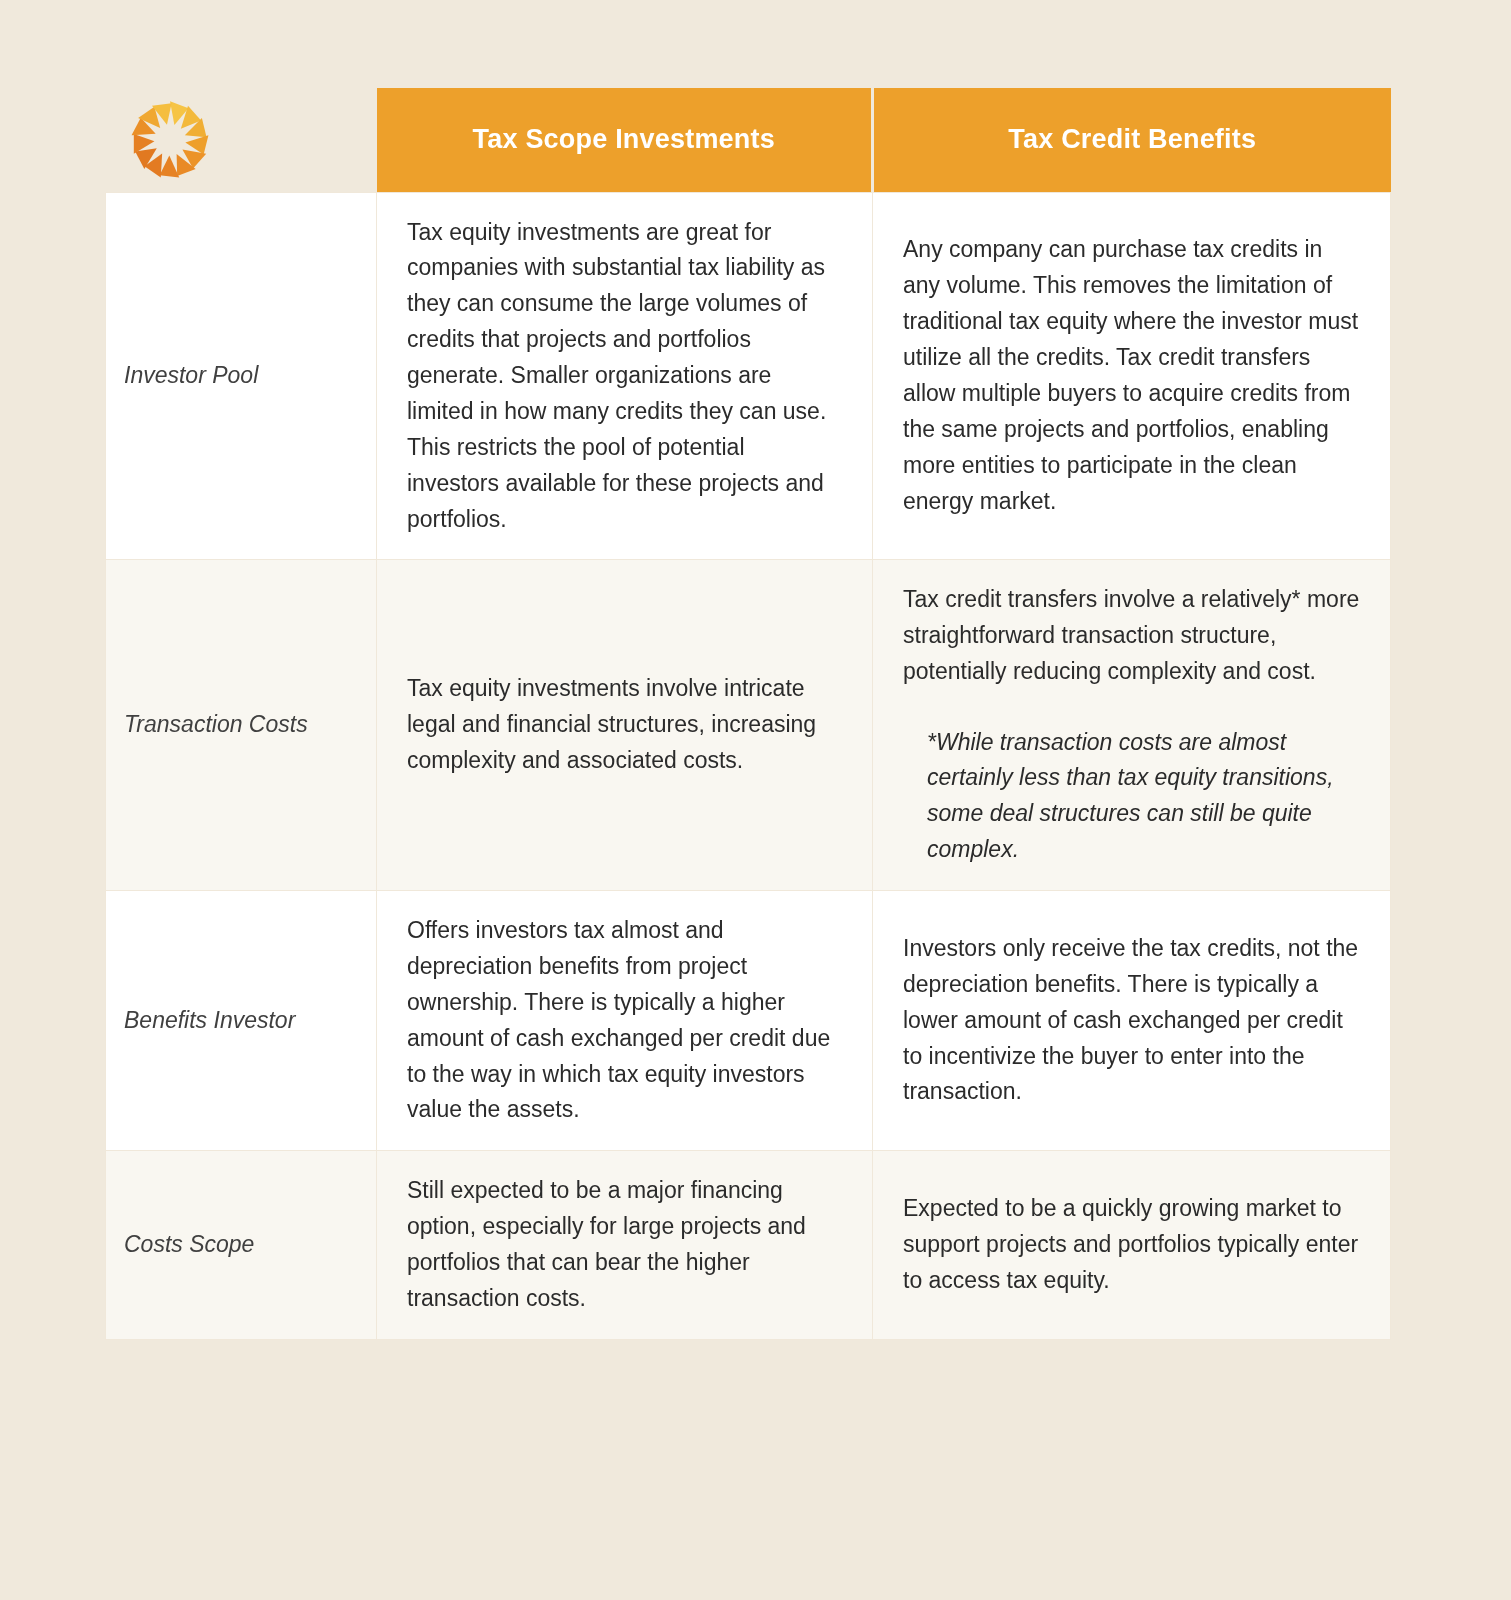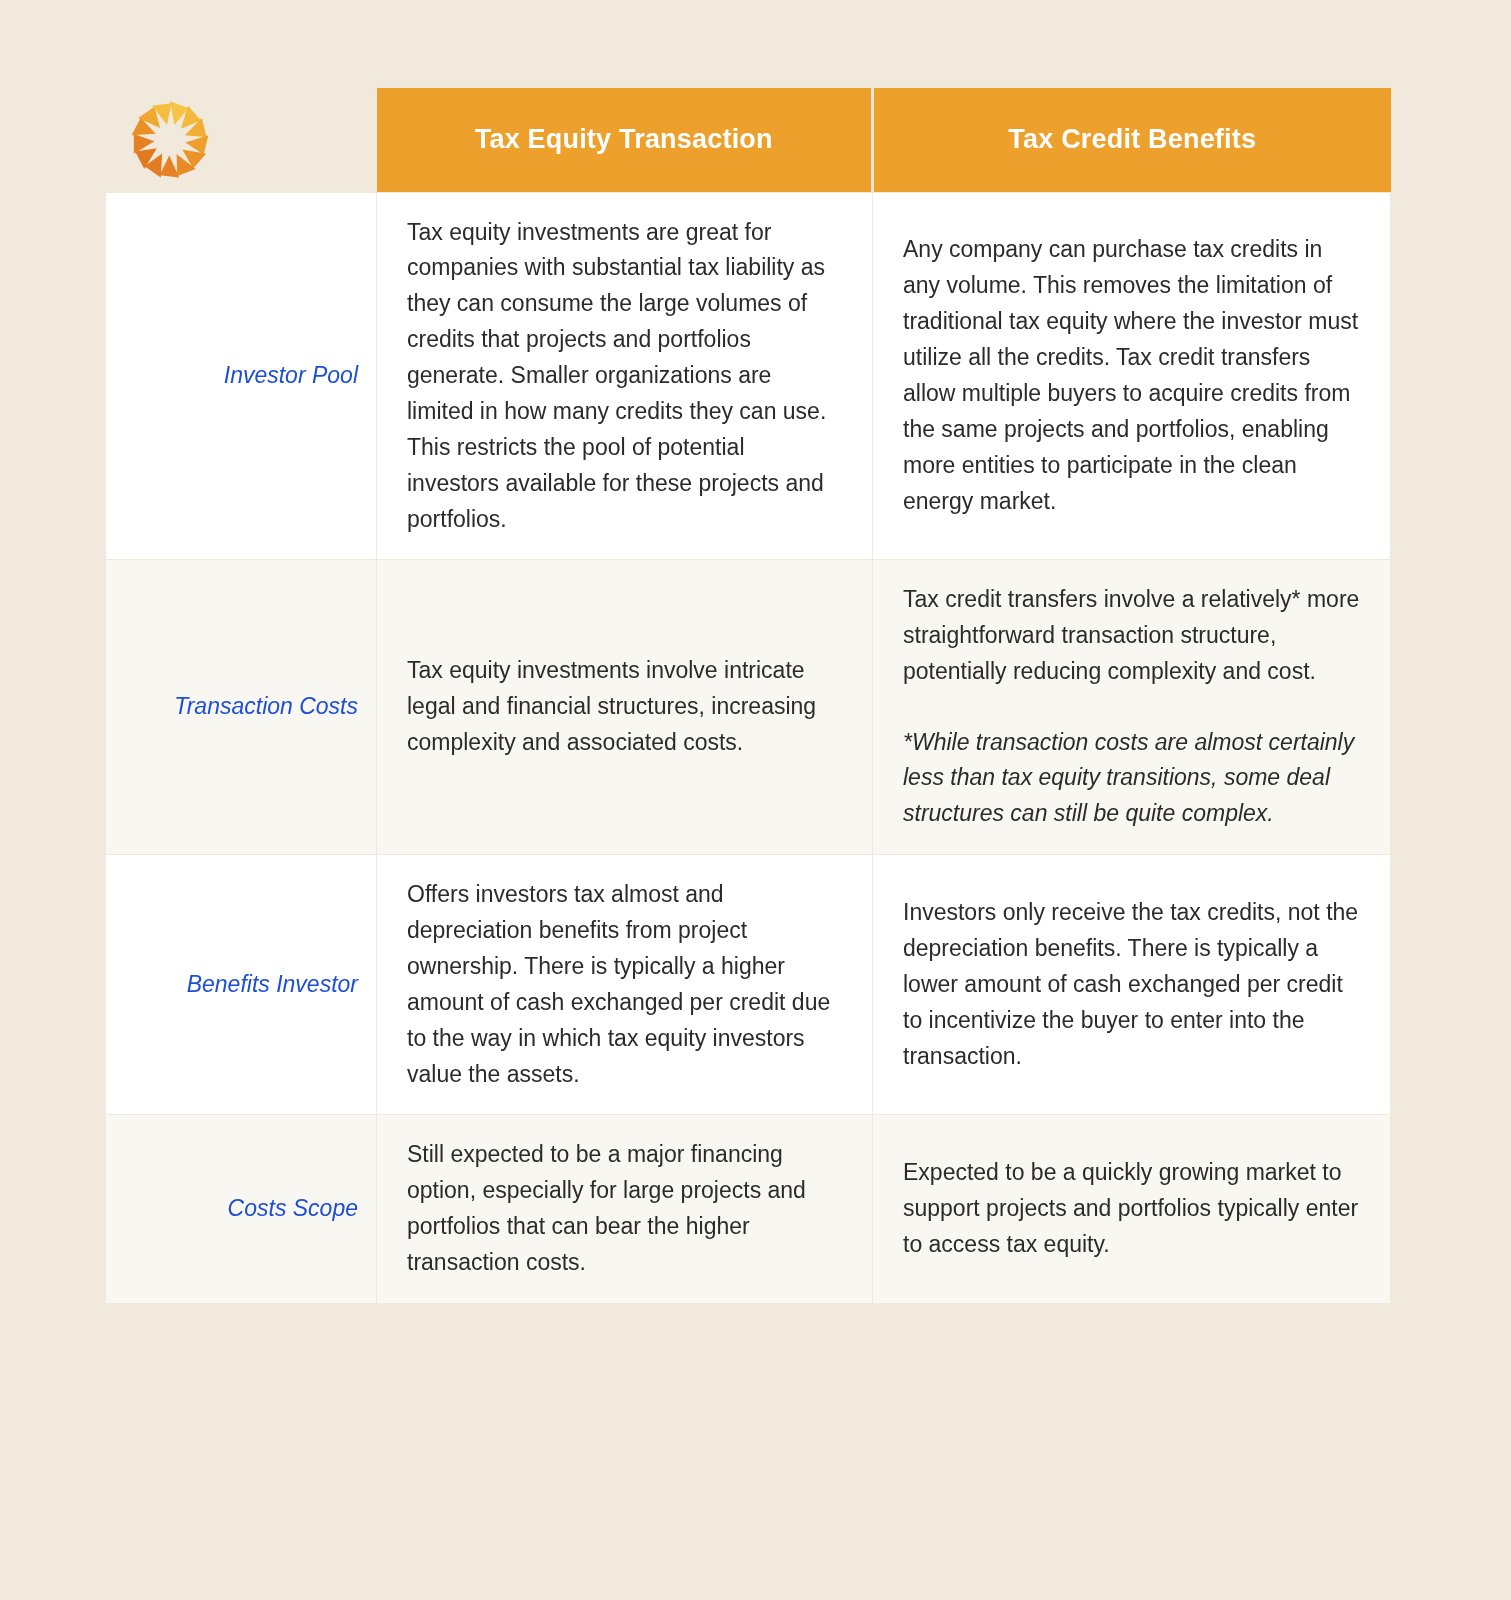--- a/index.html
+++ b/index.html
@@ -67,32 +67,33 @@
     vertical-align: middle;
     padding: 22px 30px 22px 30px;
     font-size: 23px;
     line-height: 1.56;
     color: #2b2b2b;
   }
   tbody tr.row-white td { background: #ffffff; }
   tbody tr.row-tint  td { background: #f9f7f1; }
 
   tbody td.label-cell {
-    text-align: right;
+    text-align: left;
     font-style: italic;
     font-size: 23px;
-    color: #1d4ed8;
+    color: #404040;
     padding: 22px 18px;
   }
 
   tbody td.body-cell p {
     margin: 0;
   }
   tbody td.body-cell p + p {
     margin-top: 1.5em;
+    margin-left: 24px;
   }
   tbody td.body-cell p.footnote {
     font-style: italic;
   }
 
   
   .logo {
     display: block;
     width: 88px;
     height: 88px;
@@ -156,21 +157,21 @@
                 </g>
               <g transform="rotate(304.6)">
                   <path d="M 0 -44 L 21 -36 L 5 -17 Z" fill="#f0a831"></path>
                 </g>
               <g transform="rotate(332.3)">
                   <path d="M 0 -44 L 21 -36 L 5 -17 Z" fill="#f5be3f"></path>
                 </g>
             </g>
           </svg>
         </th>
-        <th class="head-cell head-a">Tax Equity Transaction</th>
+        <th class="head-cell head-a">Tax Scope Investments</th>
         <th class="head-cell head-b">Tax Credit Benefits</th>
       </tr>
     </thead>
     <tbody>
 
       <tr class="row-white">
         <td class="label-cell">Investor Pool</td>
         <td class="body-cell">
           <p>Tax equity investments are great for companies with substantial tax liability as they can consume the large volumes of credits that projects and portfolios generate. Smaller organizations are limited in how many credits they can use. This restricts the pool of potential investors available for these projects and portfolios.</p>
         </td>

